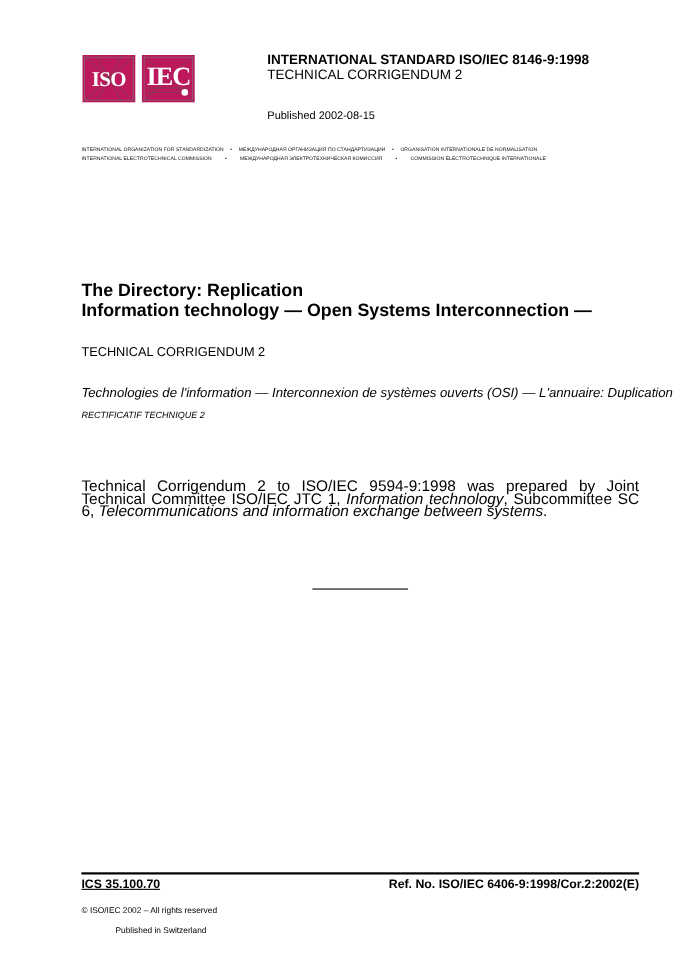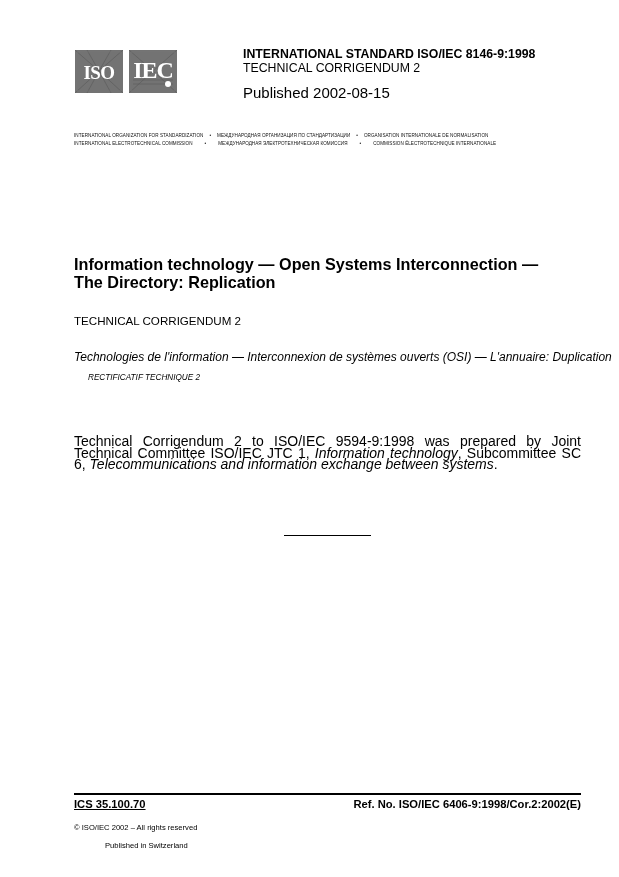--- a/index.html
+++ b/index.html
@@ -1,45 +1,45 @@
 <!DOCTYPE html>
 <html><head>
 <meta charset="utf-8">
 <style>
   html, body { margin: 0; padding: 0; background: #ffffff; }
   body { width: 619px; height: 877px; position: relative; overflow: hidden;
          font-family: "Liberation Sans", "DejaVu Sans", sans-serif; color: #000; }
   .abs { position: absolute; }
 
   
-  .logo { position: absolute; top: 50px; width: 48px; height: 43px; background: #737373; overflow: hidden; }
+  .logo { position: absolute; top: 50px; width: 48px; height: 43px; background: #be185d; overflow: hidden; }
   .logo svg { position: absolute; left: 0; top: 0; }
   .logo .txt { position: absolute; left: 0; right: 0; text-align: center; color: #fff; font-family: "Liberation Serif", "DejaVu Serif", serif; font-weight: bold; }
   #logo-iso { left: 75px; }
   #logo-iec { left: 129px; }
   #logo-iso .txt { top: 12px; font-size: 19px; letter-spacing: -0.5px; }
   #logo-iec .txt { top: 7px; font-size: 24px; font-weight: bold; letter-spacing: -1px; }
   #logo-iec .dot { position: absolute; right: 6px; bottom: 6px; width: 6px; height: 6px; border-radius: 50%; background: #fff; }
 
   
   .hdr1 { left: 243px; top: 47px; font-size: 12.3px; font-weight: bold; white-space: nowrap; }
   .hdr2 { left: 243px; top: 61px; font-size: 12.3px; white-space: nowrap; }
-  .hdr3 { left: 243px; top: 84px; font-size: 15px; white-space: nowrap; }
+  .hdr3 { left: 243px; top: 100px; font-size: 10px; white-space: nowrap; }
 
   
   .org { left: 74px; font-size: 4.6px; white-space: nowrap; letter-spacing: 0.05px; color: #111; }
   .org .sep { display: inline-block; margin: 0 6px; }
   #org-1 { top: 133px; }
   #org-2 { top: 141px; }
 
   
   .title { left: 74px; top: 256px; width: 500px; font-size: 16.2px; font-weight: bold; line-height: 17.5px; }
   .subtitle { left: 74px; top: 314px; font-size: 11.6px; white-space: nowrap; }
   .fr-title { left: 74px; top: 350px; font-size: 12px; font-style: italic; white-space: nowrap; }
-  .fr-sub { left: 74px; top: 373px; font-size: 8.2px; font-style: italic; white-space: nowrap; margin-left: 14px; }
+  .fr-sub { left: 74px; top: 373px; font-size: 8.2px; font-style: italic; white-space: nowrap; }
 
   
   .para { left: 74px; top: 436px; width: 507px; font-size: 14px; line-height: 11.5px; text-align: justify; }
 
   
   .sep-line { left: 284px; top: 535px; width: 87px; height: 1px; background: #000; }
 
   
   .foot-rule { left: 74px; top: 793px; width: 507px; height: 2px; background: #000; }
   .ics { left: 74px; top: 798px; font-size: 11.2px; font-weight: bold; white-space: nowrap; text-decoration: underline; }
@@ -88,22 +88,22 @@
 <div class="abs hdr3">Published 2002-08-15</div>
 
 <div class="abs org" id="org-1">
   <span>INTERNATIONAL ORGANIZATION FOR STANDARDIZATION</span><span class="sep">•</span><span>МЕЖДУНАРОДНАЯ ОРГАНИЗАЦИЯ ПО СТАНДАРТИЗАЦИИ</span><span class="sep">•</span><span>ORGANISATION INTERNATIONALE DE NORMALISATION</span>
 </div>
 <div class="abs org" id="org-2">
   <span>INTERNATIONAL ELECTROTECHNICAL COMMISSION</span><span class="sep" style="margin:0 12px">•</span><span>МЕЖДУНАРОДНАЯ ЭЛЕКТРОТЕХНИЧЕСКАЯ КОМИССИЯ</span><span class="sep" style="margin:0 12px">•</span><span>COMMISSION ÉLECTROTECHNIQUE INTERNATIONALE</span>
 </div>
 
 <div class="abs title">
+  <div>The Directory: Replication</div>
   <div>Information technology — Open Systems Interconnection —</div>
-  <div>The Directory: Replication</div>
 </div>
 <div class="abs subtitle">TECHNICAL CORRIGENDUM 2</div>
 <div class="abs fr-title">Technologies de l'information — Interconnexion de systèmes ouverts (OSI) — L'annuaire: Duplication</div>
 <div class="abs fr-sub">RECTIFICATIF TECHNIQUE 2</div>
 
 <div class="abs para"><span>Technical Corrigendum 2 to ISO/IEC 9594-9:1998 was prepared by Joint Technical Committee ISO/IEC JTC 1, </span><i>Information technology</i><span>, Subcommittee SC 6, </span><i>Telecommunications and information exchange between systems</i><span>.</span></div>
 
 <div class="abs sep-line"></div>
 
 <div class="abs foot-rule"></div>

